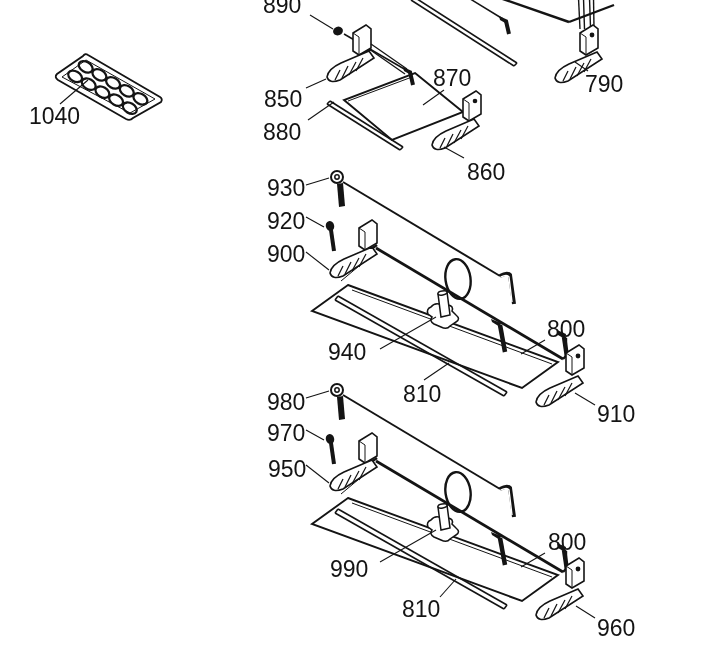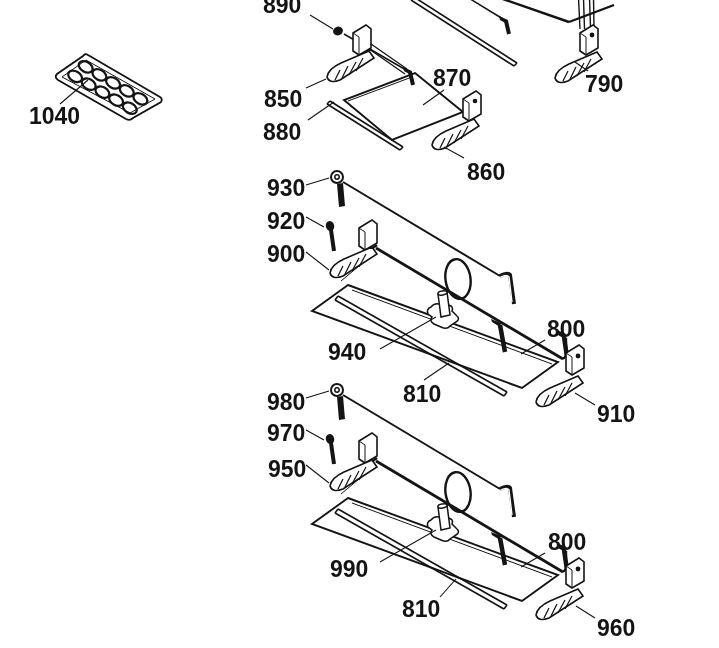--- a/index.html
+++ b/index.html
@@ -1,16 +1,16 @@
 <!DOCTYPE html>
 <html><head>
 <meta charset="utf-8">
 <style>
   html,body{margin:0;padding:0;background:#ffffff;}
-  .stage{position:relative;width:695px;height:648px;background:#fff;overflow:hidden;font-weight:bold;}
+  .stage{position:relative;width:695px;height:648px;background:#fff;overflow:hidden;}
   svg{display:block;}
   text.callout{font-family:"Liberation Sans","DejaVu Sans",sans-serif;font-size:23px;fill:#141414;letter-spacing:0px;}
   .ln{stroke:#141414;fill:none;}
   .leader{stroke:#141414;stroke-width:1.1;fill:none;}
   .white{fill:#ffffff;}
   .blk{fill:#141414;stroke:none;}
 </style>
 </head>
 <body>
 

